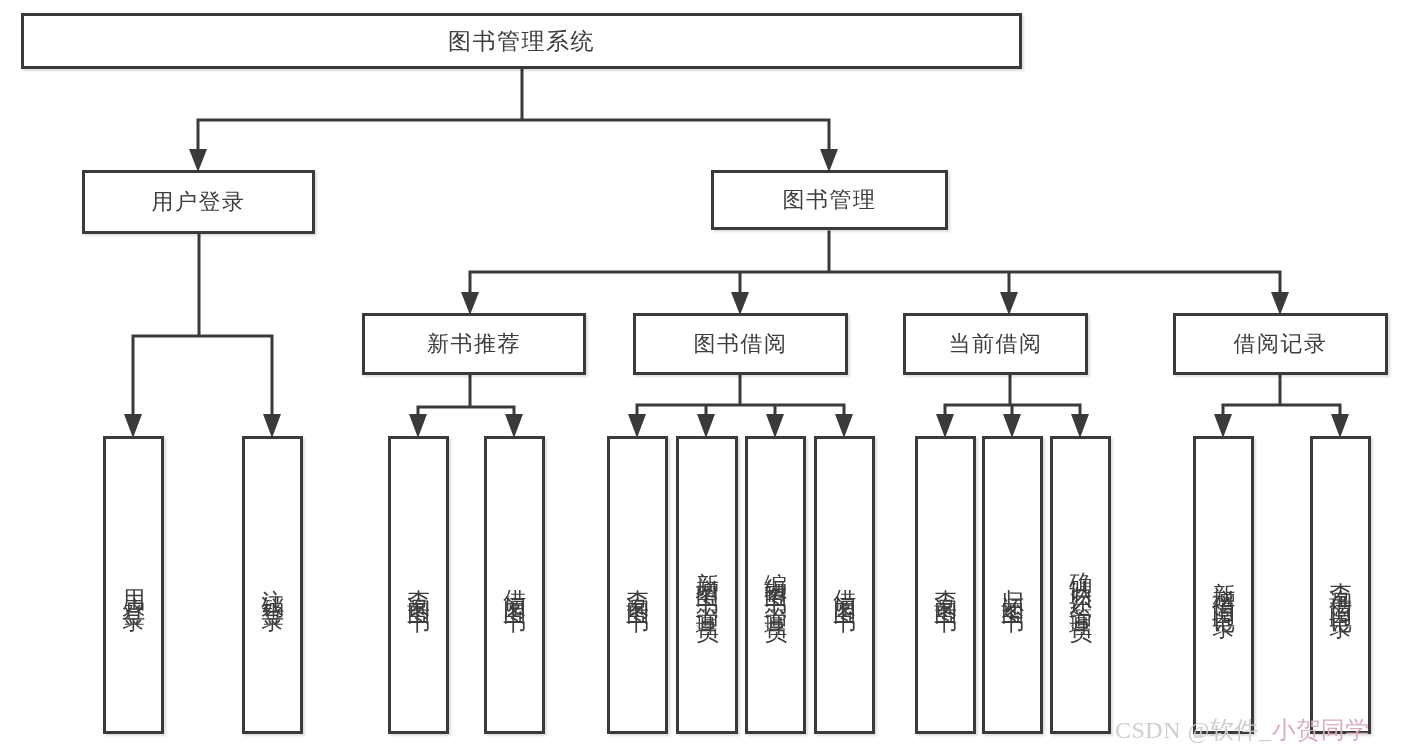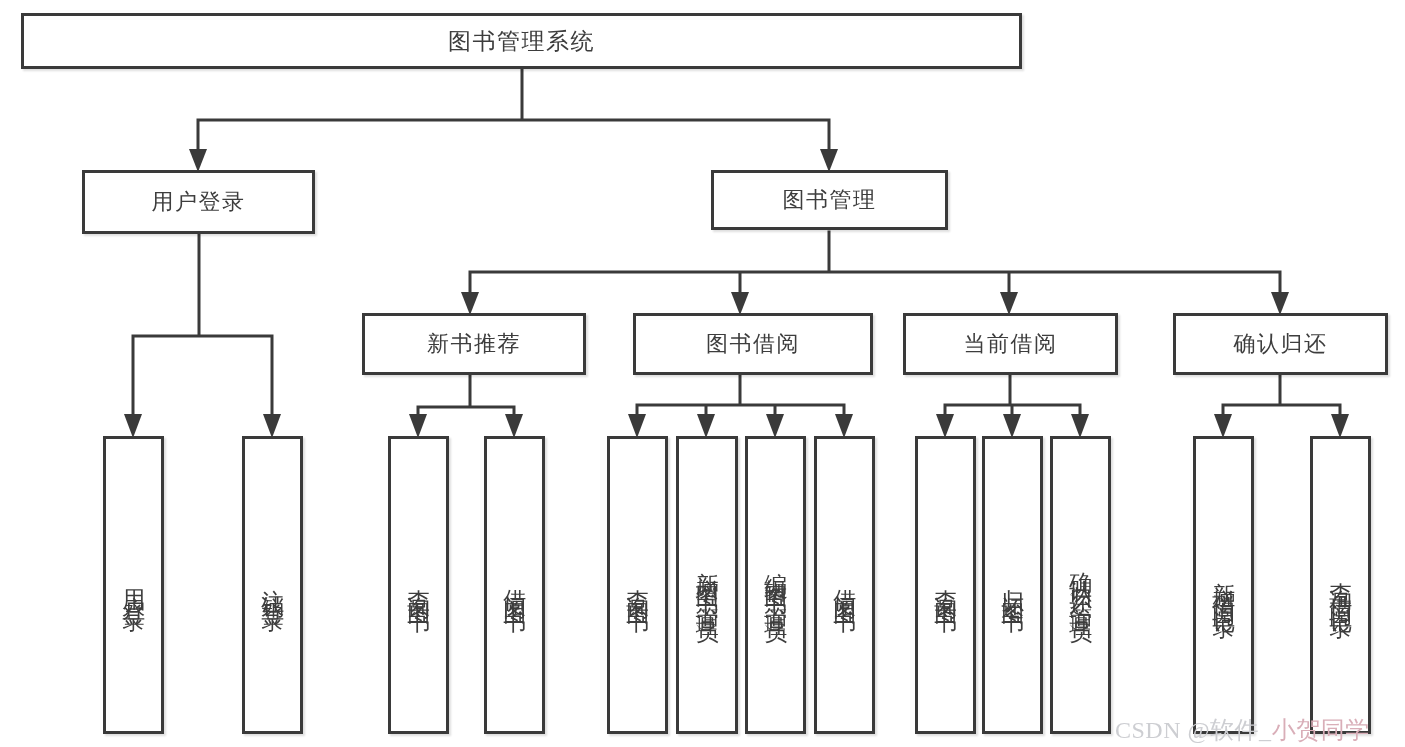--- a/index.html
+++ b/index.html
@@ -77,23 +77,23 @@
       <polygon points="1331,414 1349,414 1340,438"></polygon>
     </g>
   </svg>
 
   <div class="box" style="left:21px;top:13px;width:1001px;height:56px;font-size:23px;">图书管理系统</div>
 
   <div class="box" style="left:82px;top:170px;width:233px;height:64px;">用户登录</div>
   <div class="box" style="left:711px;top:170px;width:237px;height:60px;">图书管理</div>
 
   <div class="box" style="left:362px;top:313px;width:224px;height:62px;">新书推荐</div>
-  <div class="box" style="left:633px;top:313px;width:240px;height:62px;">图书借阅</div>
-  <div class="box" style="left:903px;top:313px;width:215px;height:62px;">当前借阅</div>
-  <div class="box" style="left:1173px;top:313px;width:215px;height:62px;">确认归还</div>
+  <div class="box" style="left:633px;top:313px;width:215px;height:62px;">图书借阅</div>
+  <div class="box" style="left:903px;top:313px;width:185px;height:62px;">当前借阅</div>
+  <div class="box" style="left:1173px;top:313px;width:215px;height:62px;">借阅记录</div>
 
   <div class="vbox" style="left:103px;top:436px;width:61px;height:298px;">用户登录</div>
   <div class="vbox" style="left:242px;top:436px;width:61px;height:298px;">注销登录</div>
 
   <div class="vbox" style="left:388px;top:436px;width:61px;height:298px;">查询图书</div>
   <div class="vbox" style="left:484px;top:436px;width:61px;height:298px;">借阅图书</div>
 
   <div class="vbox" style="left:607px;top:436px;width:61px;height:298px;">查询图书</div>
   <div class="vbox" style="left:676px;top:436px;width:62px;height:298px;">新增图书（管理员）</div>
   <div class="vbox" style="left:745px;top:436px;width:61px;height:298px;">编辑图书（管理员）</div>

